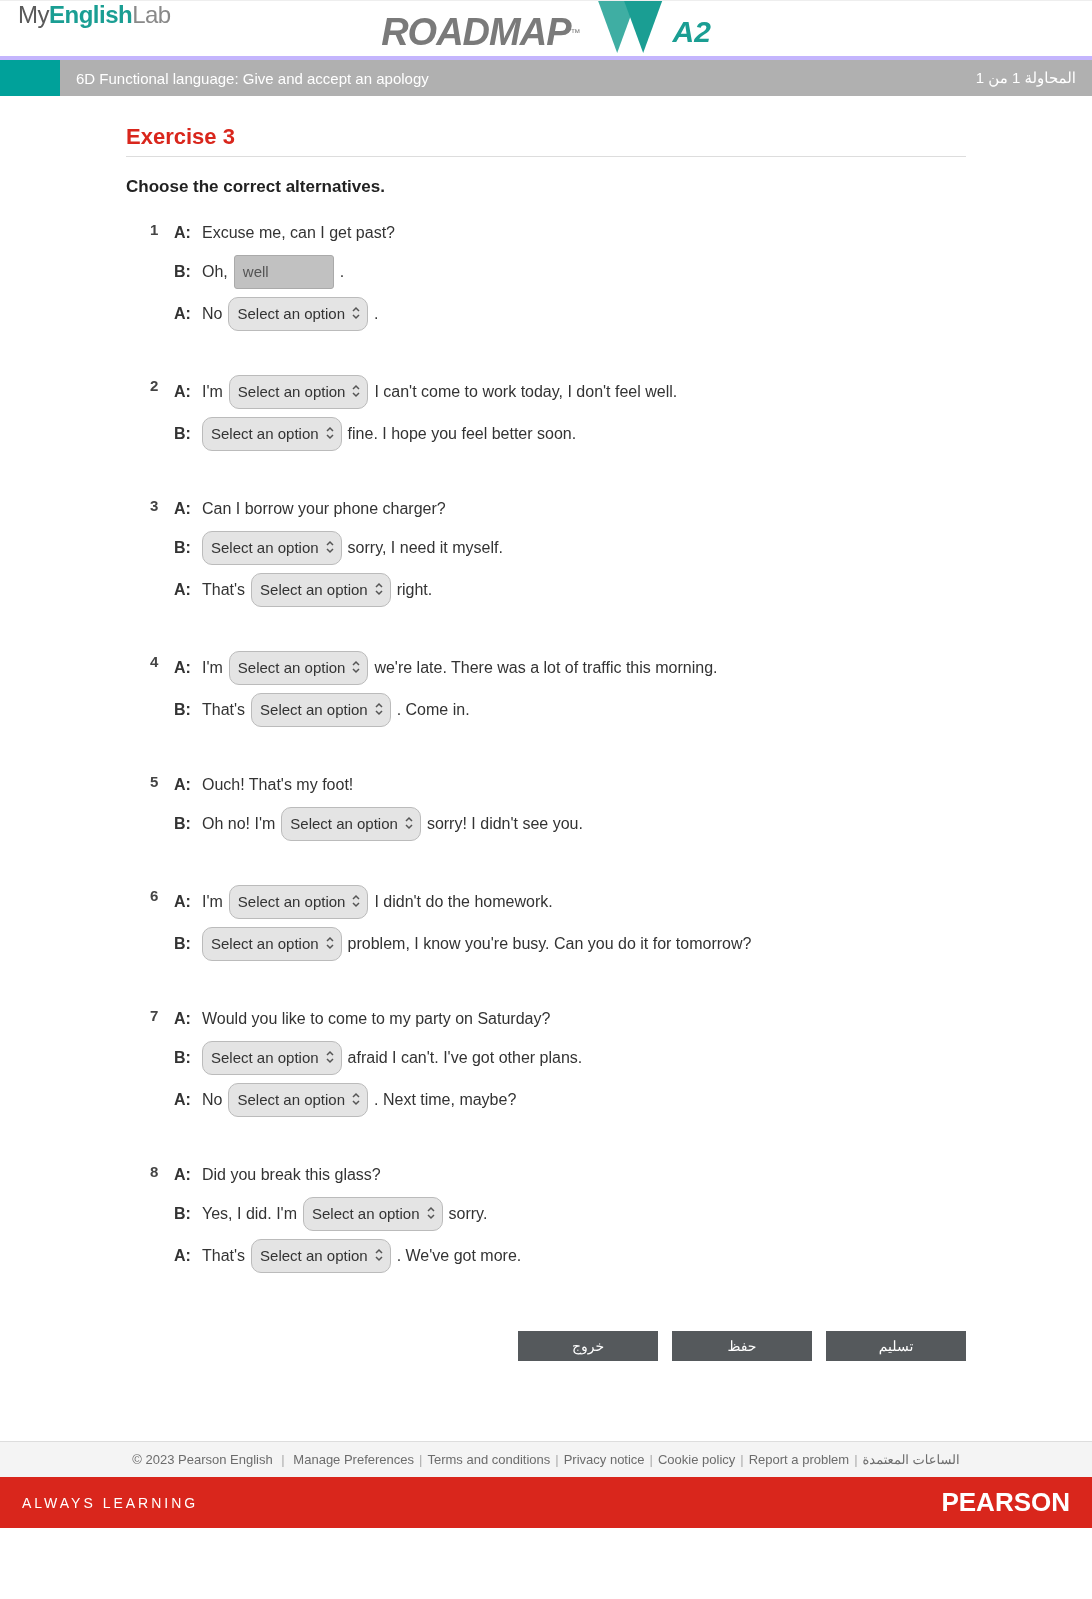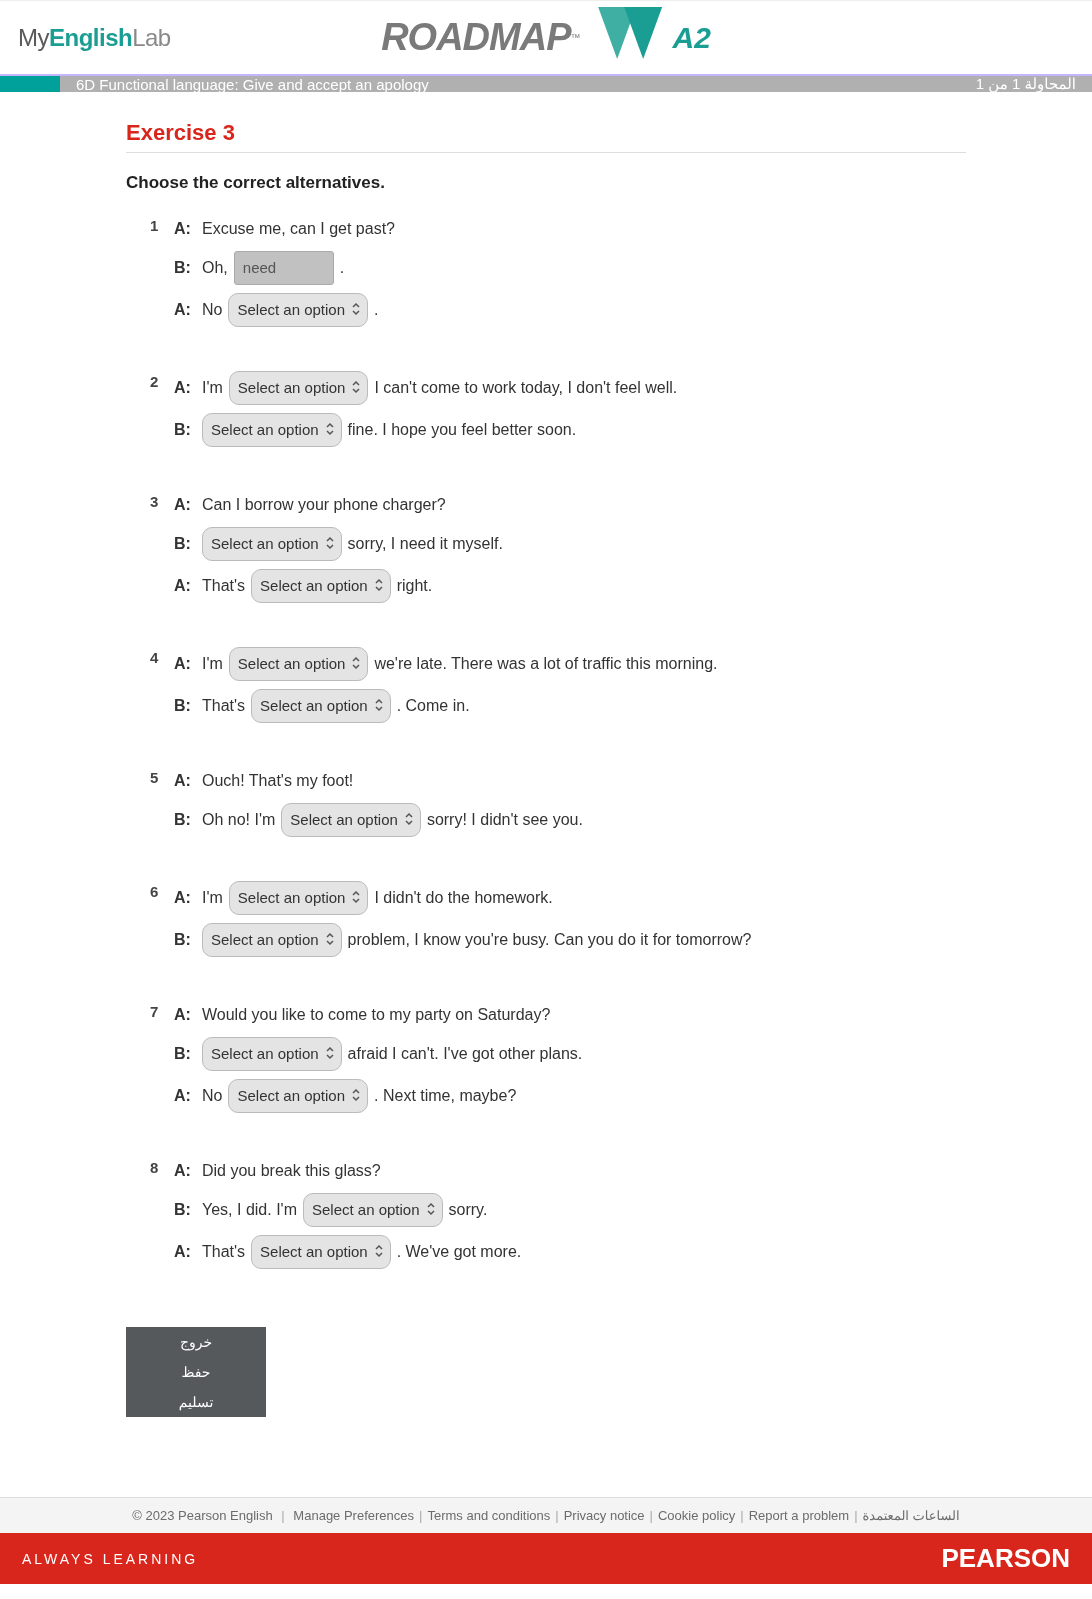--- a/index.html
+++ b/index.html
@@ -1,42 +1,42 @@
 <!DOCTYPE html>
 <html><head>
 <meta charset="utf-8">
 <style>
   * { box-sizing: border-box; }
   body { margin:0; font-family: Verdana, Geneva, sans-serif; background:#fff; color:#333; font-size:16px; }
-  .topbar { border-top:1px solid #eee; border-bottom:2px solid #c4b5fd; background:#fff; height:76px; position:relative; display:flex; align-items:center; }
+  .topbar { border-top:1px solid #eee; border-bottom:4px solid #c4b5fd; background:#fff; height:60px; position:relative; display:flex; }
   .logo-mel { font-size:24px; font-weight:400; color:#5a5a5a; padding-left:18px; letter-spacing:-.5px; }
   .logo-mel .my { color:#5a5a5a; }
   .logo-mel .eng { color:#1a9e93; font-weight:700; }
   .logo-mel .lab { color:#898989; }
   .roadmap-wrap { position:absolute; left:50%; transform:translateX(-50%); display:flex; align-items:center; }
   .roadmap-txt { font-family: Arial Black, Arial, sans-serif; font-weight:900; font-size:38px; color:#7a7a7a; letter-spacing:-1px; font-style:italic; }
   .roadmap-tm { font-size:10px; color:#7a7a7a; vertical-align:top; }
   .tri-wrap { width:80px; height:62px; margin:0 6px; position:relative; overflow:hidden; }
   .a2 { font-family: Arial Black, Arial, sans-serif; font-weight:900; font-style:italic; font-size:30px; color:#1a9e93; }
-  .subhead { display:flex; height:16px; }
+  .subhead { display:flex; height:36px; }
   .subhead-accent { width:60px; background:#00a19a; }
   .subhead-bar { flex:1; background:#b0b0b0; color:#fff; display:flex; align-items:center; justify-content:space-between; padding:0 16px; font-size:15px; }
   .content { max-width:900px; margin:0 auto; padding:28px 30px 60px 30px; }
   .ex-title { color:#d9261c; font-weight:700; font-size:22px; border-bottom:1px solid #ddd; padding-bottom:6px; margin-bottom:20px; }
   .instr { font-weight:700; font-size:17px; color:#222; margin-bottom:22px; }
   .qlist { padding-left:24px; }
   .q { display:flex; margin-bottom:36px; }
   .qnum { width:24px; font-weight:700; color:#444; font-size:15px; padding-top:2px; }
   .lines { flex:1; }
   .line { margin-bottom:8px; display:flex; align-items:center; flex-wrap:wrap; gap:6px; line-height:28px; }
   .spk { font-weight:700; width:22px; display:inline-block; }
   .sel { display:inline-flex; align-items:center; background:#e4e4e4; border:1px solid #bbb; border-radius:10px; padding:2px 6px 2px 8px; font-size:15px; color:#333; cursor:pointer; }
   .sel .arr { margin-left:6px; font-size:12px; line-height:1; }
   .filled { display:inline-flex; align-items:center; background:#c1c1c1; border:1px solid #aaa; border-radius:3px; padding:2px 8px; min-width:100px; font-size:15px; color:#555; }
-  .btnbar { display:flex; justify-content:flex-end; margin:50px 0 20px 0;flex-direction:column; }
+  .btnbar { display:flex; justify-content:flex-end; gap:14px; margin:50px 0 20px 0; }
   .btn { background:#55595c; color:#fff; border:none; width:140px; height:30px; font-size:14px; cursor:pointer; font-family:inherit; }
   .footer-links { background:#f4f4f4; border-top:1px solid #ddd; text-align:center; font-size:13px; color:#6c6c6c; padding:10px 2px; }
   .footer-links a { color:#6c6c6c; text-decoration:none; cursor:pointer; }
   .footer-links .sep { color:#aaa; margin:0 5px; }
   .footer-red { background:#d9261c; color:#fff; display:flex; justify-content:space-between; align-items:center; padding:10px 22px; font-size:14px; letter-spacing:3px; }
   .footer-red .pearson { font-size:26px; font-weight:700; letter-spacing:0; }
 </style>
 </head>
 <body>
 
@@ -72,21 +72,21 @@
       <div class="q">
         <div class="qnum">1</div>
         <div class="lines">
           <div class="line">
             <span class="spk">A:</span>
             <span>Excuse me, can I get past?</span>
           </div>
           <div class="line">
             <span class="spk">B:</span>
             <span>Oh, </span>
-            <span class="filled">need</span>
+            <span class="filled">well</span>
             <span> .</span>
           </div>
           <div class="line">
             <span class="spk">A:</span>
             <span>No </span>
             <span class="sel">
               <span>Select an option</span>
               <span class="arr"><svg width="10" height="14" viewBox="0 0 10 14">
                   <path d="M2 5 L5 2 L8 5" stroke="#555" stroke-width="1.5" fill="none"></path>
                   <path d="M2 9 L5 12 L8 9" stroke="#555" stroke-width="1.5" fill="none"></path>

